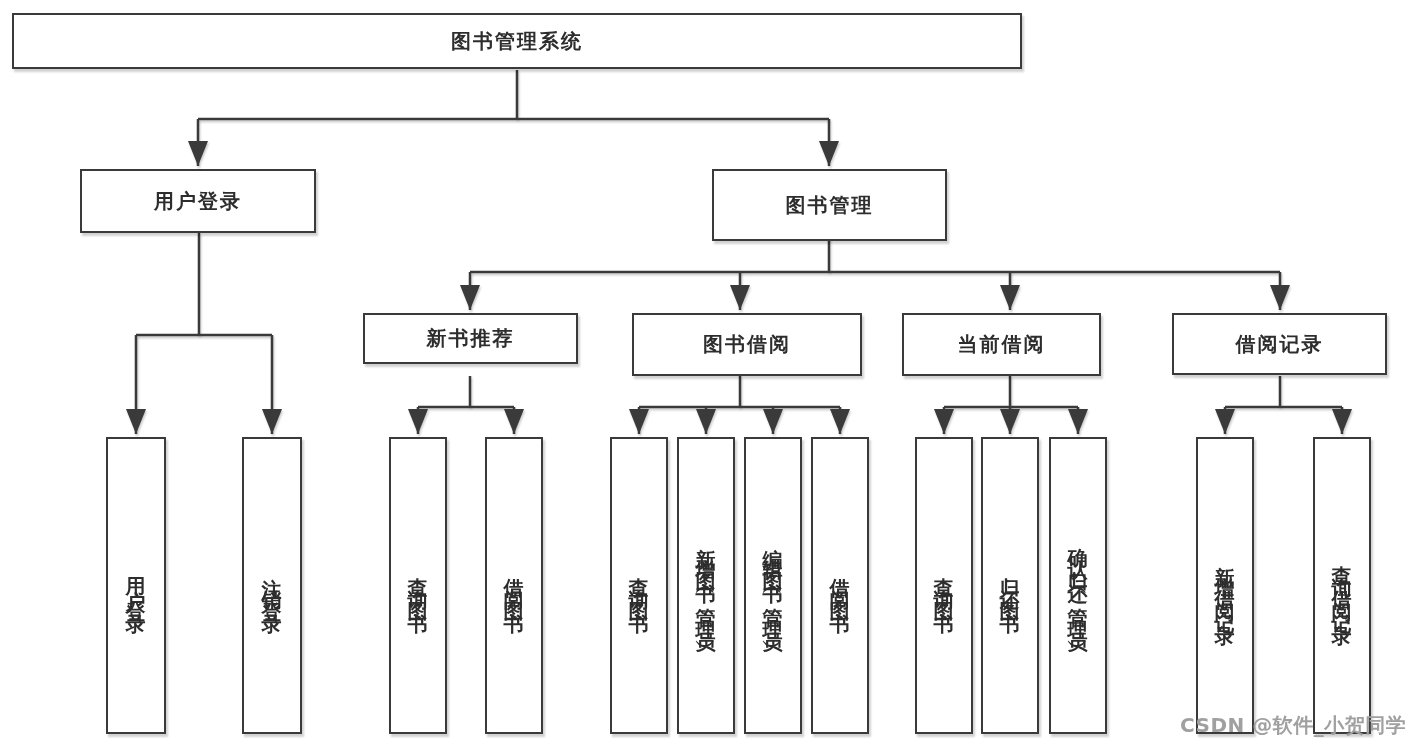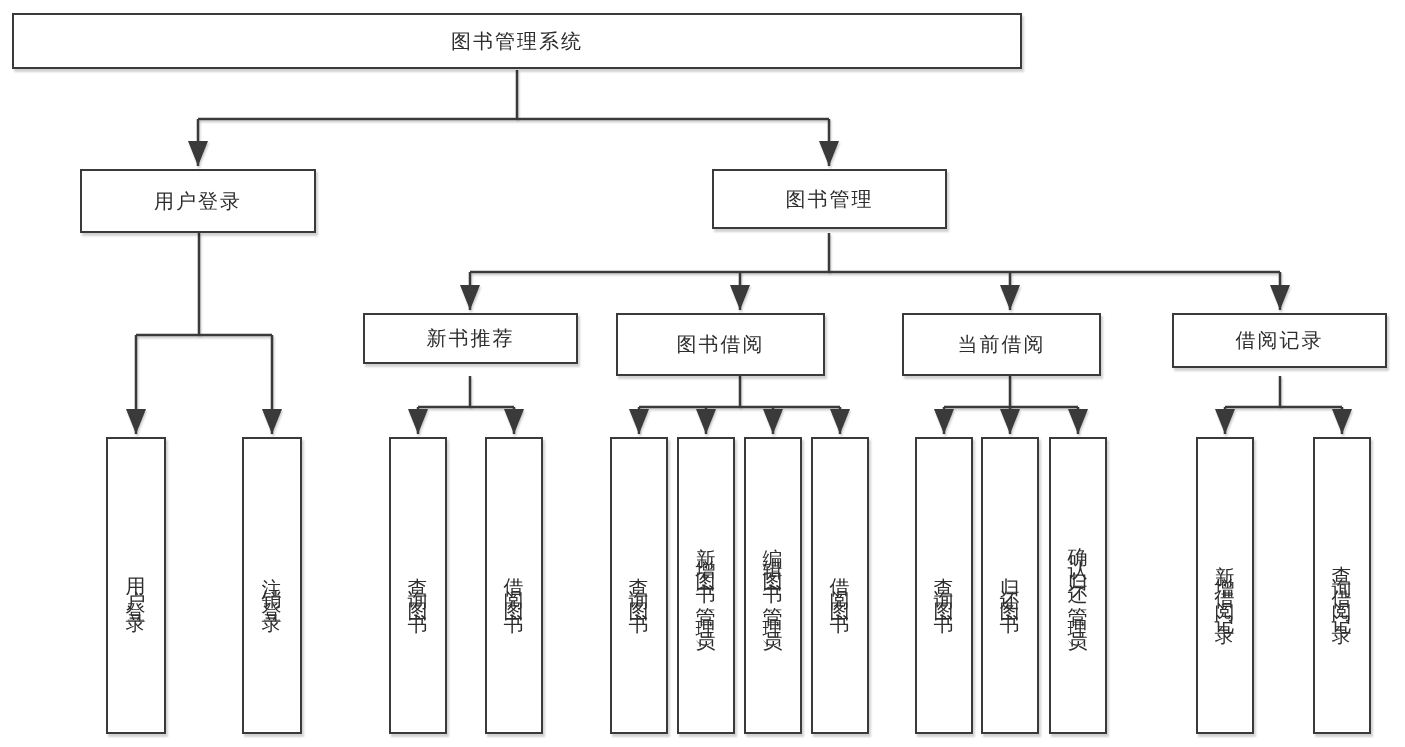--- a/index.html
+++ b/index.html
@@ -5,21 +5,21 @@
   :root{
     --line:#3a3a3a;
     --text:#2d2d2d;
     --box-bg:#ffffff;
     --watermark:#a0a0a0;
     --background:#ffffff;
   }
   html,body{margin:0;padding:0;background:var(--background);}
   body{width:1405px;height:747px;overflow:hidden;
        font-family:"DejaVu Sans","Liberation Sans",sans-serif;color:var(--text);}
-  .stage{position:relative;width:1405px;height:747px;background:var(--background);}
+  .stage{position:relative;width:1405px;height:747px;background:var(--background);font-weight:bold;}
   .connectors{position:absolute;left:0;top:0;width:1405px;height:747px;}
   .link{fill:none;stroke:var(--line);stroke-width:2.5;
         filter:drop-shadow(1.5px 2px 1px rgba(0,0,0,0.22));}
   #arrowhead path{fill:var(--line);stroke:none;}
   .box{position:absolute;box-sizing:border-box;background:var(--box-bg);
        border:2.5px solid var(--line);display:flex;align-items:center;justify-content:center;
        box-shadow:2px 3px 2px rgba(0,0,0,0.18);}
   .hbox span{font-size:20px;letter-spacing:2px;white-space:nowrap;color:var(--text);}
   .vbox span{writing-mode:vertical-rl;text-orientation:mixed;font-size:20px;
              letter-spacing:12px;line-height:1;color:var(--text);}
@@ -79,34 +79,34 @@
     <path class="link" d="M1342 407 V434" marker-end="url(#arrowhead)"></path>
   </svg>
 
   <div class="box hbox" style="left:12px;top:13px;width:1010px;height:56px">
     <span>图书管理系统</span>
   </div>
 
   <div class="box hbox" style="left:80px;top:169px;width:236px;height:64px">
     <span>用户登录</span>
   </div>
-  <div class="box hbox" style="left:712px;top:169px;width:235px;height:60px">
+  <div class="box hbox" style="left:712px;top:169px;width:235px;height:72px">
     <span>图书管理</span>
   </div>
 
   <div class="box hbox" style="left:363px;top:313px;width:215px;height:51px">
     <span>新书推荐</span>
   </div>
-  <div class="box hbox" style="left:616px;top:313px;width:209px;height:63px">
+  <div class="box hbox" style="left:632px;top:313px;width:230px;height:63px">
     <span>图书借阅</span>
   </div>
   <div class="box hbox" style="left:902px;top:313px;width:199px;height:63px">
     <span>当前借阅</span>
   </div>
-  <div class="box hbox" style="left:1172px;top:313px;width:215px;height:55px">
+  <div class="box hbox" style="left:1172px;top:313px;width:215px;height:62px">
     <span>借阅记录</span>
   </div>
 
   <div class="box vbox" style="left:106px;top:437px;width:60px;height:297px">
     <span>用户登录</span>
   </div>
   <div class="box vbox" style="left:242px;top:437px;width:60px;height:297px">
     <span>注销登录</span>
   </div>
 
@@ -140,14 +140,15 @@
     <span>确认归还（管理员）</span>
   </div>
 
   <div class="box vbox" style="left:1196px;top:437px;width:58px;height:297px">
     <span>新增借阅记录</span>
   </div>
   <div class="box vbox" style="left:1313px;top:437px;width:58px;height:297px">
     <span>查询借阅记录</span>
   </div>
 
+  <div class="watermark">CSDN @软件_小贺同学</div>
 
 </div>
 
 </body></html>

